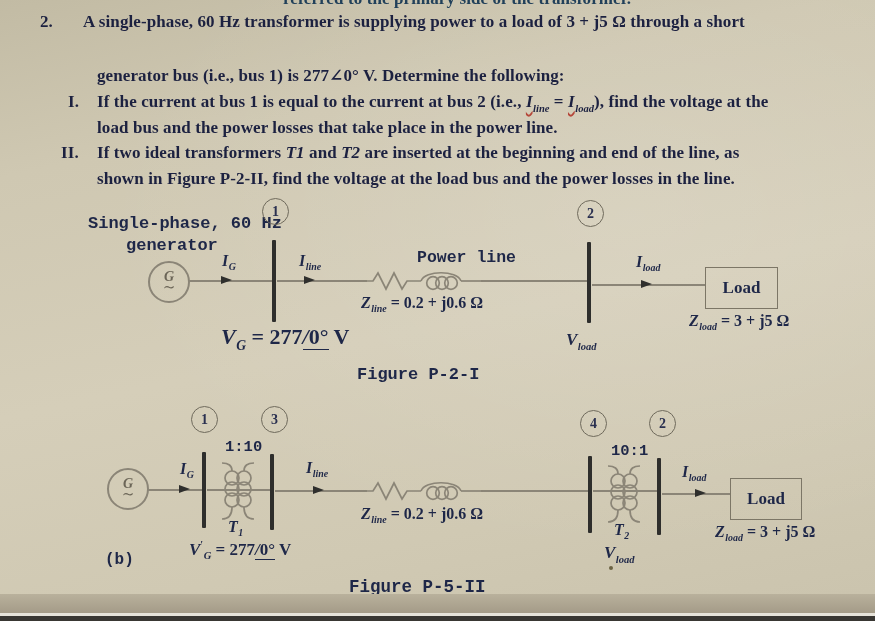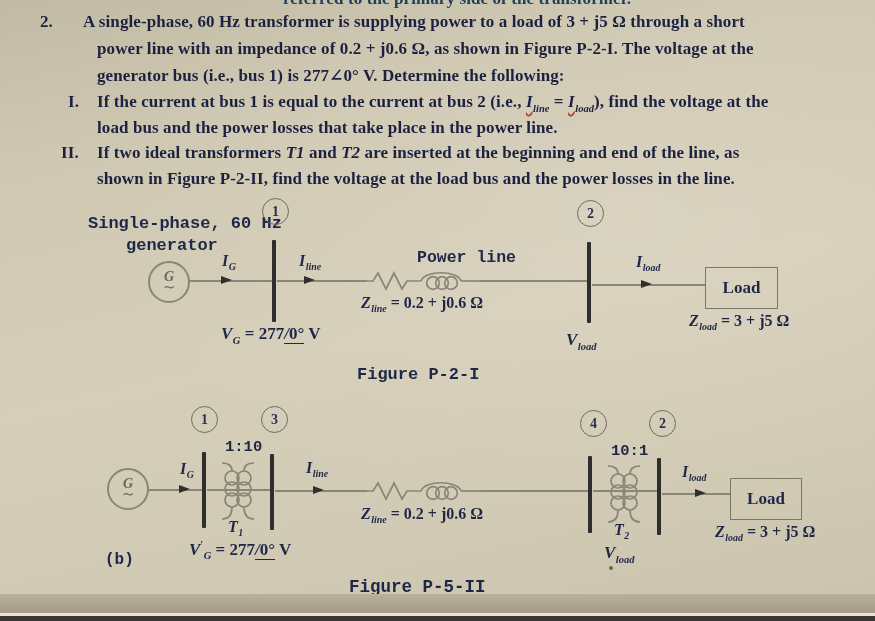--- a/index.html
+++ b/index.html
@@ -46,21 +46,20 @@
 </style>
 </head>
 <body>
 
 <div class="page">
 
   <div class="tline clipped-top" style="left:283px; top:-12px;">referred to the primary side of the transformer.</div>
 
   <div class="tline marker" style="left:40px; top:11px;">2.</div>
   <div class="tline" style="left:83px; top:11px;">A single-phase, 60 Hz transformer is supplying power to a load of 3 + j5 Ω through a short</div>
-  <div class="tline" style="left:97px; top:38px;">power line with an impedance of 0.2 + j0.6 Ω, as shown in Figure P-2-I. The voltage at the</div>
   <div class="tline" style="left:97px; top:65px;text-align:center;">generator bus (i.e., bus 1) is 277∠0° V. Determine the following:</div>
 
   <div class="tline marker" style="left:68px; top:91px;">I.</div>
   <div class="tline" style="left:97px; top:91px;">
     <span>If the current at bus 1 is equal to the current at bus 2 (i.e., </span><span class="sym red-wavy"><i>I</i><sub>line</sub></span><span> = </span><span class="sym red-wavy"><i>I</i><sub>load</sub></span><span>), find the voltage at the</span>
   </div>
   <div class="tline" style="left:97px; top:117px;">load bus and the power losses that take place in the power line.</div>
 
   <div class="tline marker" style="left:61px; top:142px;">II.</div>
   <div class="tline" style="left:97px; top:142px;">
@@ -98,21 +97,21 @@
       <circle cx="79" cy="16" r="6.3"></circle>
       <circle cx="88" cy="16" r="6.3"></circle>
     <path d="M98,14 L120,14"></path>
   </svg>
 
   <div class="sym-label" style="left:222px; top:252px;"><i>I</i><sub>G</sub></div>
   <div class="sym-label" style="left:299px; top:252px;"><i>I</i><sub>line</sub></div>
   <div class="flabel" style="left:417px; top:248px;">Power line</div>
   <div class="sym-label" style="left:361px; top:294px;"><i>Z</i><sub>line</sub><span> = 0.2 + j0.6 Ω</span></div>
 
-  <div class="sym-label" style="left:221px; top:324px; font-size:17px;">
+  <div class="sym-label" style="left:221px; top:324px; font-size:22px;">
     <i>V</i><sub>G</sub><span> = 277</span><span class="angle-grp"><span class="slash">/</span><span>0°</span></span><span> V</span>
   </div>
 
   <div class="sym-label" style="left:636px; top:253px;"><i>I</i><sub>load</sub></div>
 
   <div class="load-box" style="left:705px; top:267px; width:71px; height:40px;">Load</div>
   <div class="sym-label" style="left:689px; top:312px;"><i>Z</i><sub>load</sub><span> = 3 + j5 Ω</span></div>
   <div class="sym-label" style="left:566px; top:330px; font-size:17px;"><i>V</i><sub>load</sub></div>
 
   <div class="flabel" style="left:357px; top:365px; font-size:17px;">Figure P-2-I</div>

